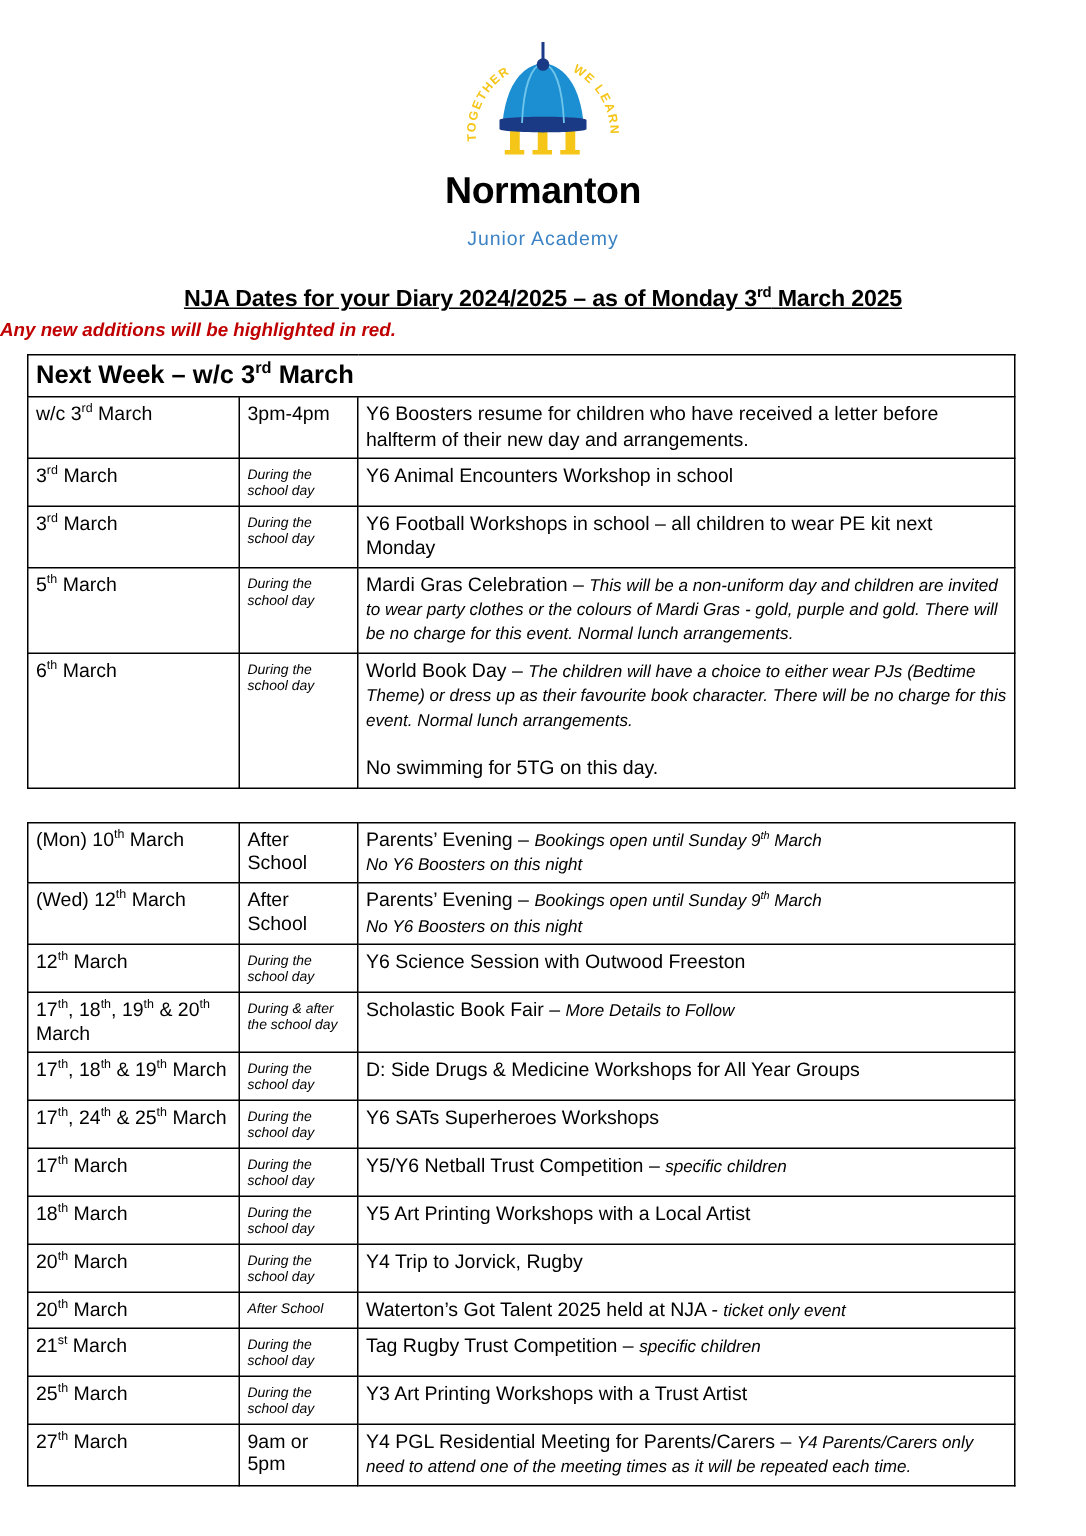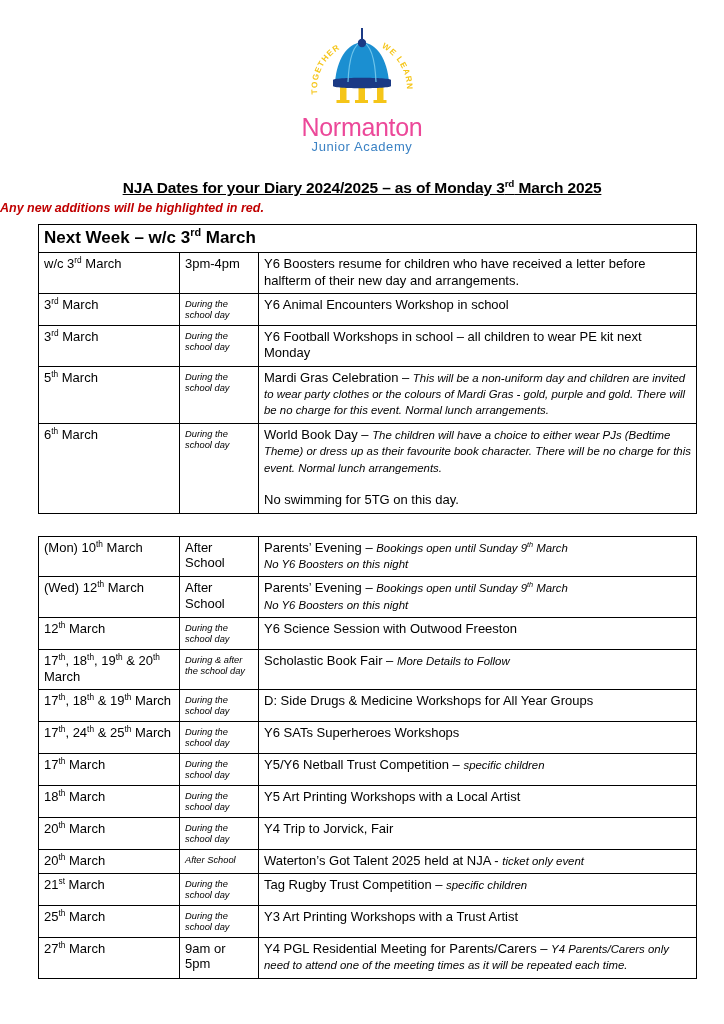--- a/index.html
+++ b/index.html
@@ -24,54 +24,54 @@
     flex-direction: column;
     align-items: center;
   }
   .logo-mark {
     width: 120px;
     height: 88px;
     position: relative;
   }
   .logo-name {
     font-size: 25px;
-    font-weight: 400;
-    color: #ec4899;
+    font-weight: 700;
+    color: #000000;
     line-height: 1.0;
     letter-spacing: -0.3px;
     margin-top: 1px;
   }
   .logo-sub {
     font-size: 13px;
     font-weight: 400;
     color: #3b82c4;
     line-height: 1.1;
     letter-spacing: 0.6px;
-    margin-top: 0;
+    margin-top: 12px;
   }
 
   
   .doc-title {
     text-align: center;
     font-size: 15.5px;
     font-weight: 700;
     text-decoration: underline;
     margin-top: 25px;
     letter-spacing: -0.15px;
   }
   .doc-subtitle {
     font-size: 12.5px;
     font-weight: 700;
     font-style: italic;
     color: #c00000;
     margin-top: 4px;
   }
 
   
-  .tbl-wrap { padding: 0 38px; }
+  .tbl-wrap { padding: 0 18px; }
   table.diary {
     width: 658px;
     border-collapse: collapse;
     table-layout: fixed;
     margin: 0;
   }
   table.diary td, table.diary th {
     border: 1.3px solid #000;
     padding: 3px 5px 4px 5px;
     vertical-align: top;
@@ -245,21 +245,21 @@
           <td class="cell-event">Y5/Y6 Netball Trust Competition – <em>specific children</em></td>
         </tr>
         <tr>
           <td class="cell-date">18<sup>th</sup> March</td>
           <td class="cell-time small">During the school day</td>
           <td class="cell-event">Y5 Art Printing Workshops with a Local Artist</td>
         </tr>
         <tr>
           <td class="cell-date">20<sup>th</sup> March</td>
           <td class="cell-time small">During the school day</td>
-          <td class="cell-event">Y4 Trip to Jorvick, Fair</td>
+          <td class="cell-event">Y4 Trip to Jorvick, Rugby</td>
         </tr>
         <tr>
           <td class="cell-date">20<sup>th</sup> March</td>
           <td class="cell-time small">After School</td>
           <td class="cell-event">Waterton’s Got Talent 2025 held at NJA -  <em>ticket only event</em></td>
         </tr>
         <tr>
           <td class="cell-date">21<sup>st</sup> March</td>
           <td class="cell-time small">During the school day</td>
           <td class="cell-event">Tag Rugby Trust Competition – <em>specific children</em></td>

